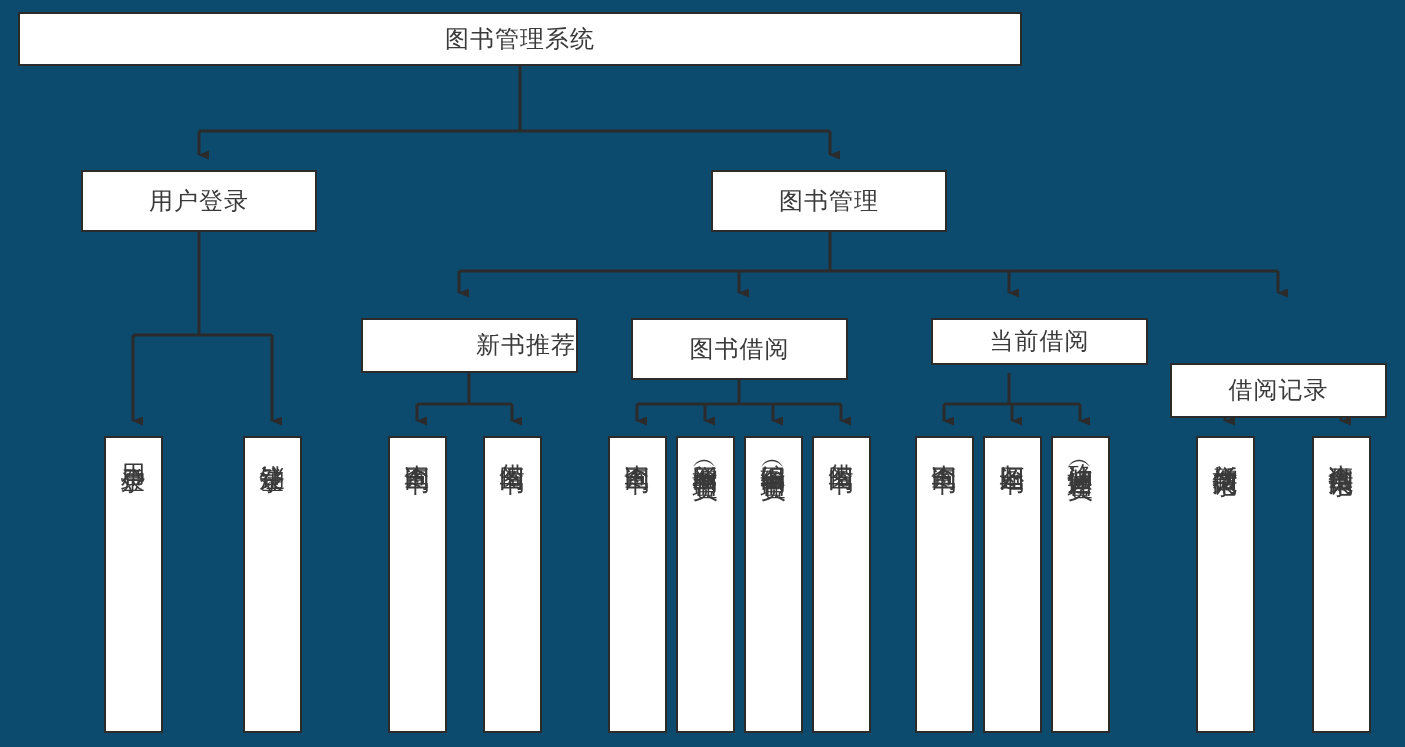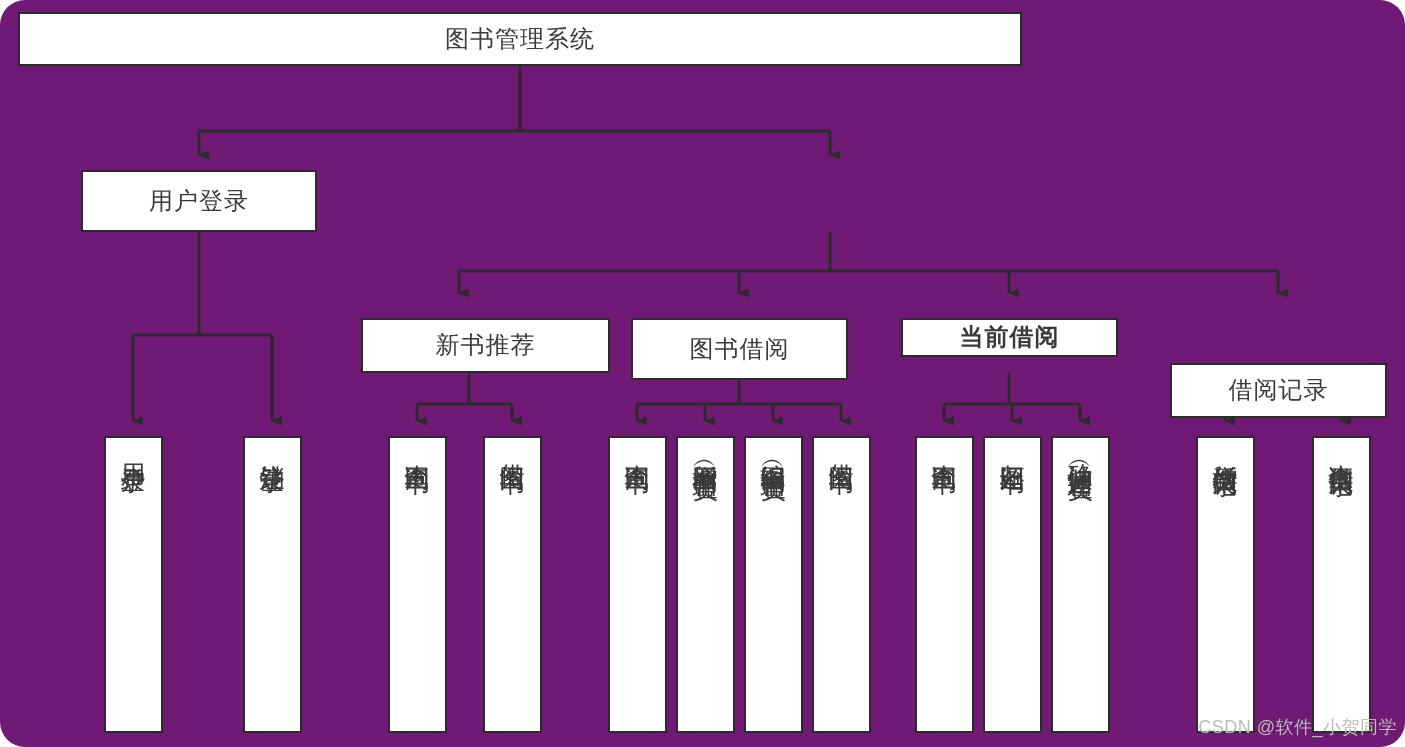--- a/index.html
+++ b/index.html
@@ -7,23 +7,22 @@
     padding: 0;
     background: #ffffff;
   }
   body {
     font-family: "Liberation Sans", "DejaVu Sans", sans-serif;
   }
   #canvas {
     position: relative;
     width: 1405px;
     height: 747px;
-    background: #701a75;
+    background: #0c4a6e;
     overflow: hidden;
-    border-radius: 25px;
   }
   #edges {
     position: absolute;
     left: 0;
     top: 0;
     width: 1405px;
     height: 747px;
     pointer-events: none;
   }
   .node {
@@ -125,28 +124,31 @@
     </g>
   </svg>
 
   <div class="node horiz" style="left:18px; top:12px; width:1004px; height:54px;">
     <span>图书管理系统</span>
   </div>
 
   <div class="node horiz" style="left:81px; top:170px; width:236px; height:62px;">
     <span>用户登录</span>
   </div>
+  <div class="node horiz" style="left:711px; top:170px; width:236px; height:62px;">
+    <span>图书管理</span>
+  </div>
 
-  <div class="node horiz" style="left:361px; top:318px; width:249px; height:55px;">
+  <div class="node horiz" style="left:361px; top:318px; width:217px; height:55px;justify-content:flex-end;">
     <span>新书推荐</span>
   </div>
   <div class="node horiz" style="left:631px; top:318px; width:217px; height:62px;">
     <span>图书借阅</span>
   </div>
-  <div class="node horiz" style="left:901px; top:318px; width:217px; height:39px;font-weight:bold;">
+  <div class="node horiz" style="left:931px; top:318px; width:217px; height:47px;">
     <span>当前借阅</span>
   </div>
   <div class="node horiz" style="left:1170px; top:318px; width:217px; height:55px;margin-top:45px;">
     <span>借阅记录</span>
   </div>
 
   <div class="node vert" style="left:104px; top:436px; width:59px; height:297px;">
     <span class="vlabel">用户登录</span>
   </div>
   <div class="node vert" style="left:243px; top:436px; width:59px; height:297px;">
@@ -183,15 +185,14 @@
     <span class="vlabel">确认归还（管理员）</span>
   </div>
 
   <div class="node vert" style="left:1196px; top:436px; width:59px; height:297px;">
     <span class="vlabel">新增借阅记录</span>
   </div>
   <div class="node vert" style="left:1312px; top:436px; width:59px; height:297px;">
     <span class="vlabel">查询借阅记录</span>
   </div>
 
-  <div id="watermark">CSDN @软件_小贺同学</div>
 
 </div>
 
 </body></html>

